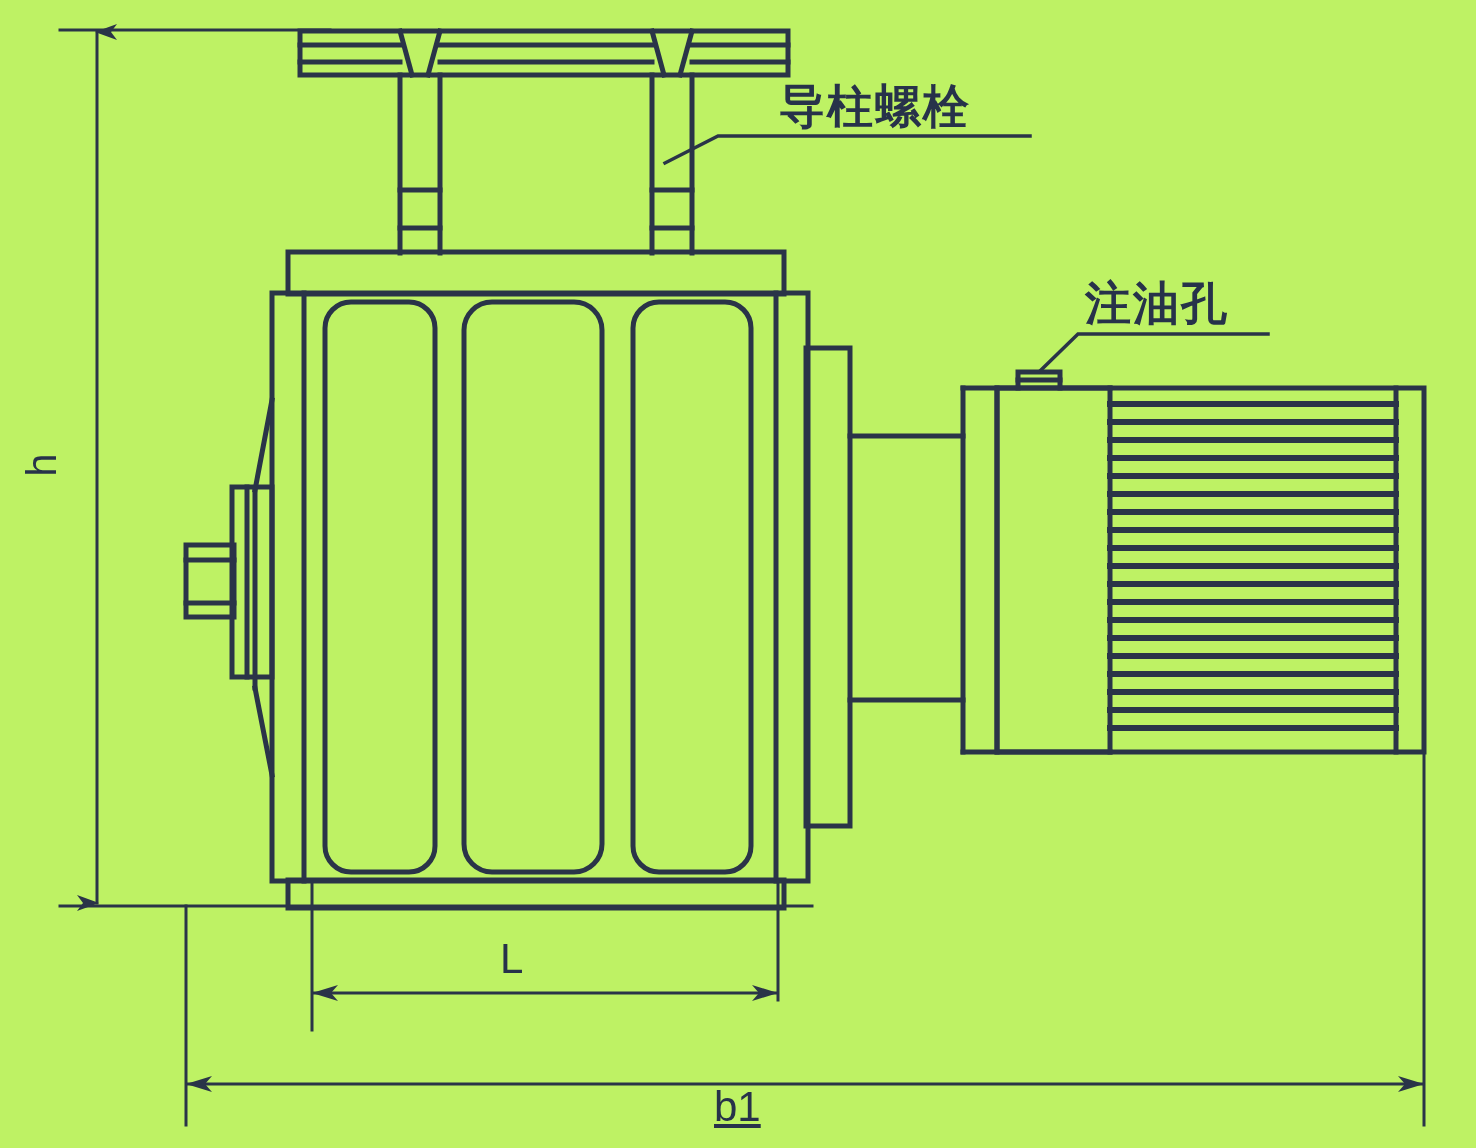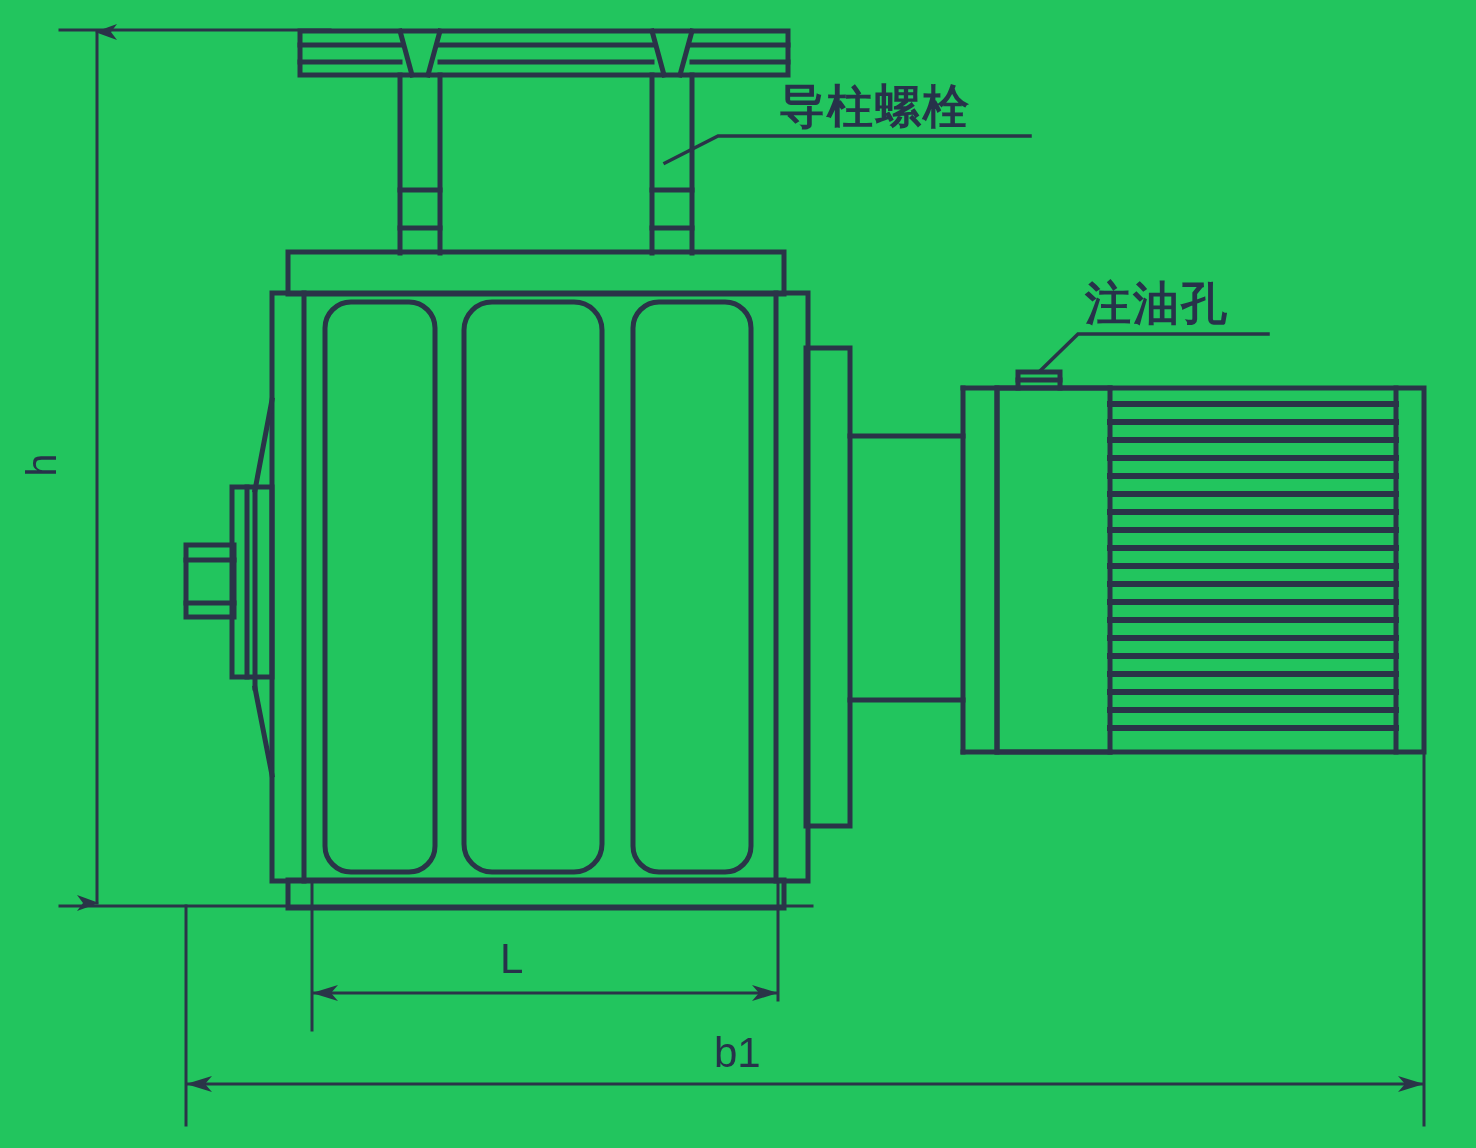--- a/index.html
+++ b/index.html
@@ -10,21 +10,21 @@
   body {
     width: 1476px;
     height: 1148px;
     overflow: hidden;
     font-family: "Liberation Sans", sans-serif;
   }
   #drawing-root {
     position: relative;
     width: 1476px;
     height: 1148px;
-    background: #22c55e;
+    background: #bef264;
   }
   #drawing-svg {
     position: absolute;
     left: 0;
     top: 0;
     width: 1476px;
     height: 1148px;
   }
   .annot-text {
     position: absolute;
@@ -46,21 +46,21 @@
   }
   #label-guide-bolt { left: 779px; top: 83px; }
   #label-oil-hole   { left: 1085px; top: 280px; text-align: center; }
   #label-h {
     left: 30px;
     top: 444px;
     transform: rotate(-90deg);
     transform-origin: center center;
   }
   #label-L  { left: 500px; top: 938px; }
-  #label-b1 { left: 714px; top: 1032px; }
+  #label-b1 { left: 714px; top: 1086px; text-decoration: underline; }
 </style>
 </head>
 <body>
 
 <div id="drawing-root">
 
   <svg id="drawing-svg" viewBox="0 0 1476 1148">
     <defs>
       <marker id="arrUp" markerWidth="18" markerHeight="22" refX="9" refY="2" orient="auto-start-reverse" markerUnits="userSpaceOnUse">
         <path d="M9,0 L17,22 L9,16 L1,22 Z" fill="#2a3448"></path>

